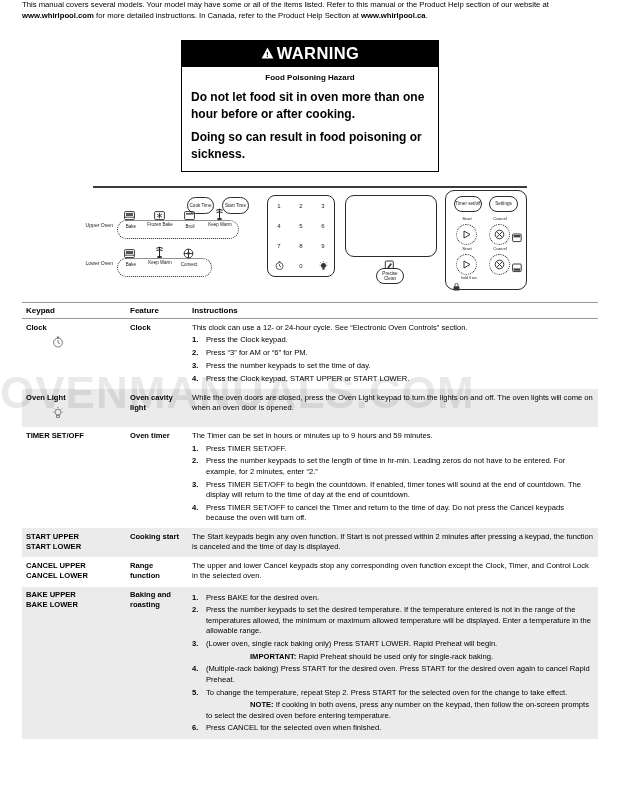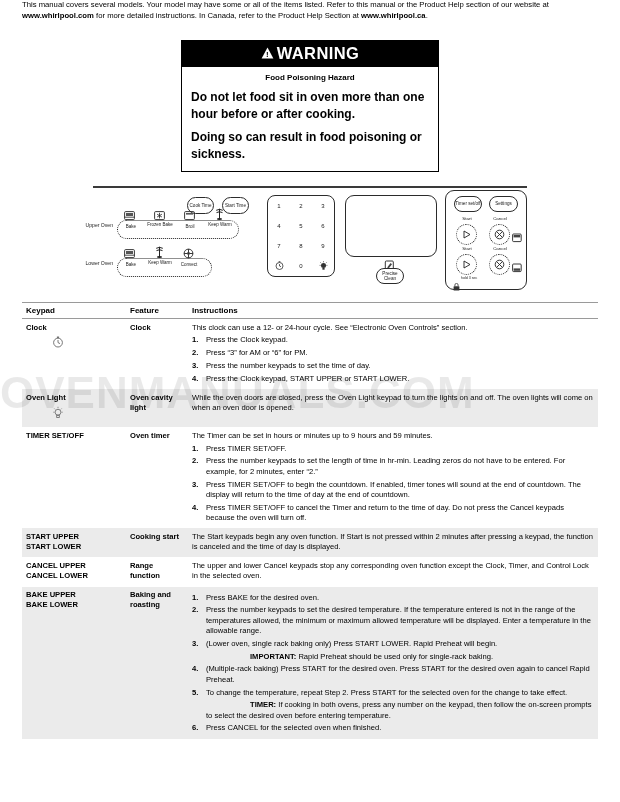--- a/index.html
+++ b/index.html
@@ -537,21 +537,21 @@
           <ul class="ol">
             <li>
                 <span class="n">4.</span>
                 <span>(Multiple-rack baking) Press START for the desired oven. Press START for the desired oven again to cancel Rapid Preheat.</span>
               </li>
             <li>
                 <span class="n">5.</span>
                 <span>To change the temperature, repeat Step 2. Press START for the selected oven for the change to take effect.</span>
               </li>
           </ul>
-          <p class="sub-note"><b>TIMER:</b> <span>If cooking in both ovens, press any number on the keypad, then follow the on-screen prompts to select the desired oven before entering temperature.</span></p>
+          <p class="sub-note"><b>NOTE:</b> <span>If cooking in both ovens, press any number on the keypad, then follow the on-screen prompts to select the desired oven before entering temperature.</span></p>
           <ul class="ol">
             <li>
                 <span class="n">6.</span>
                 <span>Press CANCEL for the selected oven when finished.</span>
               </li>
           </ul>
         </td>
       </tr>
     </tbody>
   </table>

